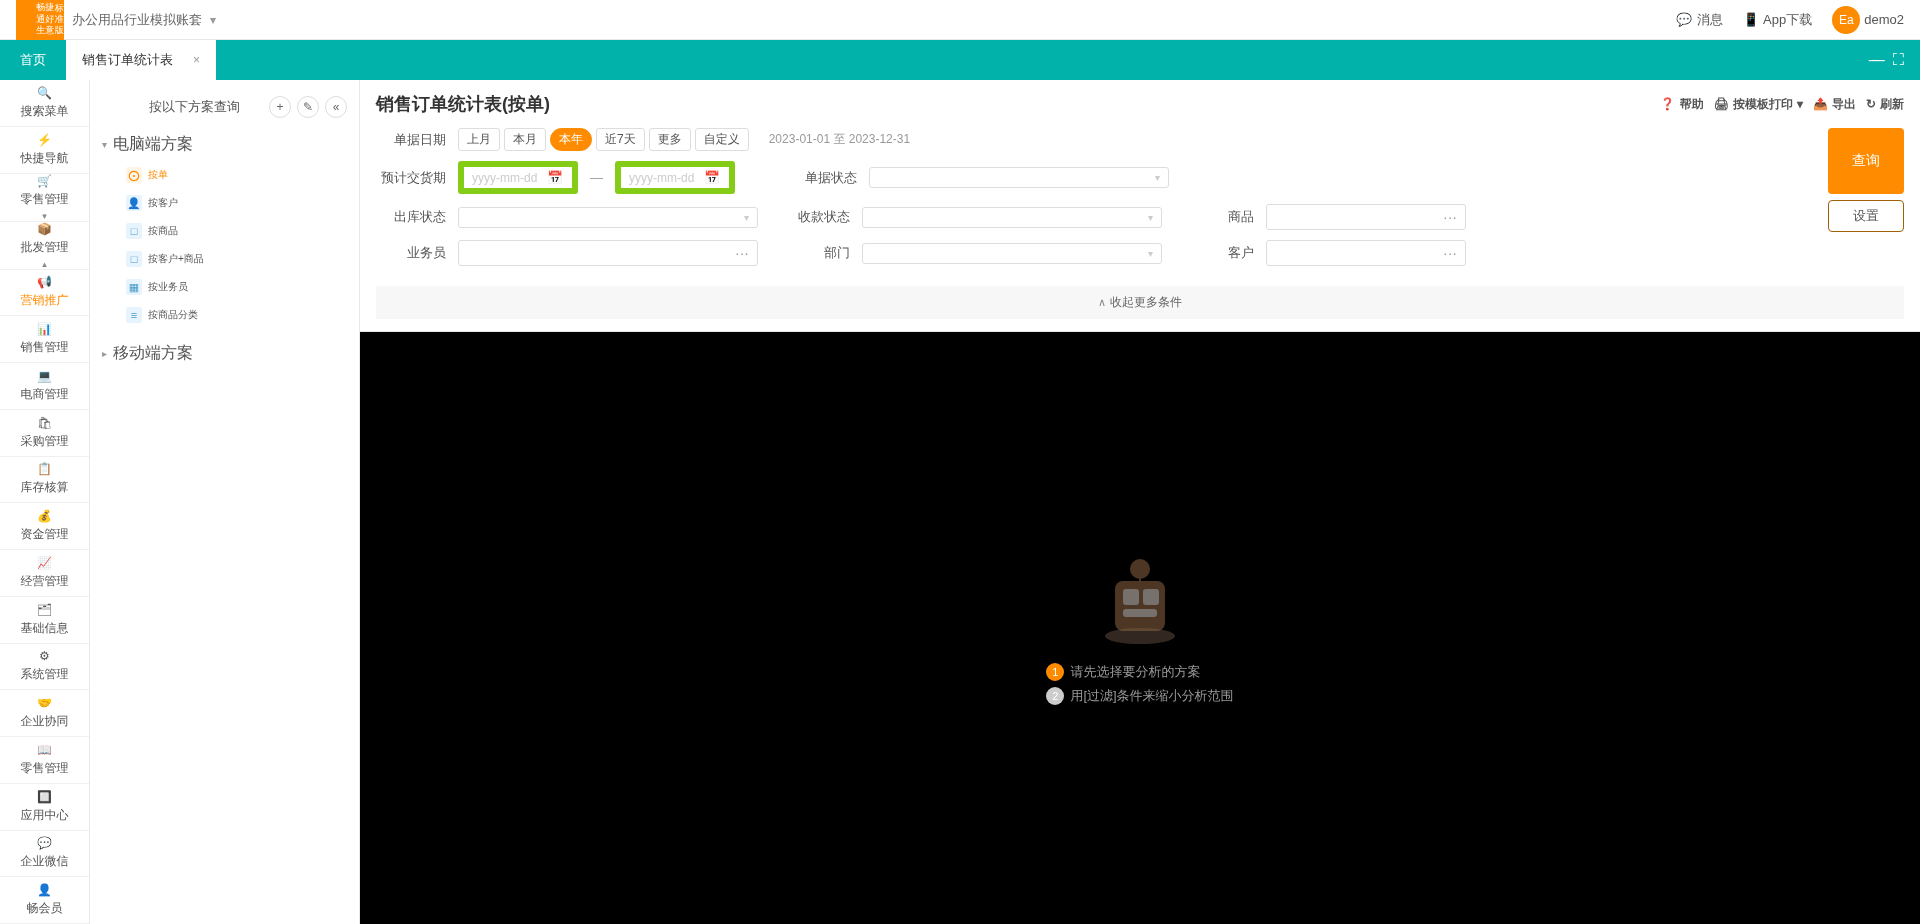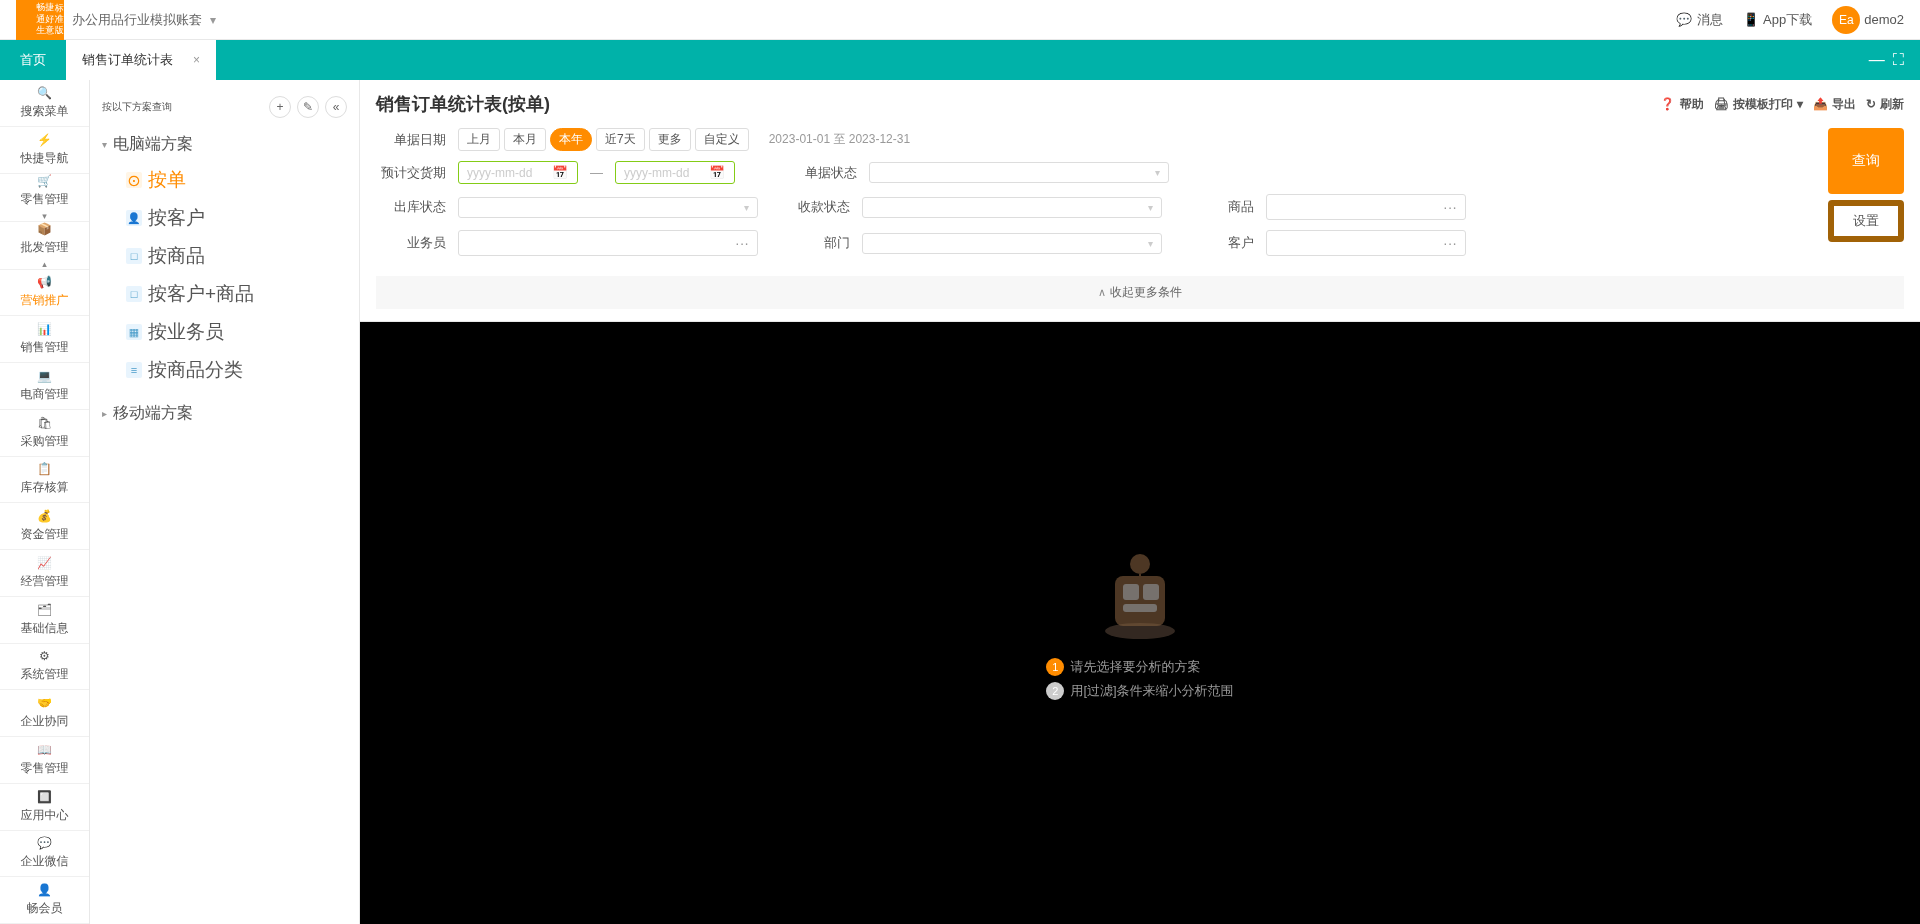--- a/index.html
+++ b/index.html
@@ -30,58 +30,58 @@
     .sidebar { width: 90px; background: #fff; border-right: 1px solid #e8e8e8; display: flex; flex-direction: column; flex-shrink: 0; overflow-y: auto; }
     .sidebar-item { height: 50px; display: flex; flex-direction: column; align-items: center; justify-content: center; cursor: pointer; font-size: 12px; color: #555; gap: 3px; border-bottom: 1px solid #f0f0f0; }
     .sidebar-item.active { color: #ff8c00; }
 
     
     .content { flex: 1; display: flex; overflow: hidden; }
 
     
     .left-panel { width: 270px; background: #fff; border-right: 1px solid #e8e8e8; flex-shrink: 0; padding: 10px 0; overflow-y: auto; }
     .panel-header { display: flex; align-items: center; padding: 6px 12px; gap: 6px; }
-    .panel-header-title { font-size: 10px; color: #555; font-weight: 500; }
+    .panel-header-title { font-size: 13px; color: #555; font-weight: 500; margin-left: 47px; }
     .panel-actions { display: flex; gap: 6px; margin-left: auto; }
     .panel-action-btn { width: 22px; height: 22px; border-radius: 50%; border: 1px solid #ddd; display: flex; align-items: center; justify-content: center; font-size: 12px; cursor: pointer; color: #666; }
     .panel-section { padding: 4px 12px; }
     .panel-section-header { display: flex; align-items: center; gap: 6px; padding: 6px 0; cursor: pointer; }
     .panel-section-arrow { color: #999; font-size: 10px; }
     .panel-section-label { font-size: 16px; color: #555; }
     .panel-tree-item { display: flex; align-items: center; gap: 6px; padding: 6px 12px 6px 24px; cursor: pointer; font-size: 13px; color: #555; }
     .panel-tree-item.active { color: #ff8c00; }
     .panel-tree-item .item-icon { width: 16px; height: 16px; display: flex; align-items: center; justify-content: center; font-size: 11px; color: #ff8c00; background: #fff5e6; border-radius: 2px; }
-    .panel-tree-item .item-label { font-size: 19px; }
+    .panel-tree-item .item-label { font-size: 10px; }
 
     
     .right-panel { flex: 1; display: flex; flex-direction: column; overflow: hidden; background: #000000; }
     .filter-section { background: #fff; padding: 12px 16px; border-bottom: 1px solid #e8e8e8; }
     .page-title { font-size: 18px; font-weight: 600; color: #333; margin-bottom: 12px; display: flex; align-items: center; justify-content: space-between; }
     .page-actions { display: flex; gap: 10px; align-items: center; }
     .action-link { display: flex; align-items: center; gap: 4px; font-size: 12px; color: #555; cursor: pointer; }
 
     .filter-row { display: flex; align-items: center; gap: 12px; margin-bottom: 10px; }
     .filter-label { font-size: 13px; color: #555; white-space: nowrap; width: 70px; text-align: right; }
     .date-btn-group { display: flex; align-items: center; gap: 4px; }
     .date-btn { padding: 2px 8px; border: 1px solid #ddd; border-radius: 3px; font-size: 12px; cursor: pointer; color: #555; background: #fff; }
     .date-btn.active { background: #ff8c00; color: white; border-color: #ff8c00; border-radius: 20px; }
     .date-range { display: flex; align-items: center; gap: 4px; color: #999; font-size: 12px; margin-left: 8px; }
-    .date-input { border: 1px solid #84cc16; border-radius: 3px; padding: 3px 8px; font-size: 12px; color: #bbb; width: 120px; display: flex; align-items: center; gap: 4px; cursor: pointer; }
+    .date-input { border: 6px solid #84cc16; border-radius: 3px; padding: 3px 8px; font-size: 12px; color: #bbb; width: 120px; display: flex; align-items: center; gap: 4px; cursor: pointer; }
     .date-input-icon { color: #ff8c00; font-size: 13px; }
     .dash { color: #999; }
 
     .filter-select { display: flex; align-items: center; border: 1px solid #ddd; border-radius: 3px; padding: 4px 8px; font-size: 12px; color: #bbb; cursor: pointer; background: #fff; min-width: 200px; justify-content: space-between; }
     .filter-select .arrow { color: #ccc; font-size: 10px; }
     .filter-dots { color: #999; font-size: 14px; cursor: pointer; margin-left: 4px; }
 
     .collapse-row { display: flex; justify-content: center; align-items: center; padding: 8px 0; gap: 4px; color: #666; font-size: 12px; cursor: pointer; background: #f7f7f7; }
     .collapse-icon { color: #888; font-size: 11px; }
 
     .query-btn { background: #ff8c00; color: white; border: none; border-radius: 4px; padding: 24px 24px; font-size: 14px; cursor: pointer; }
-    .settings-btn { background: #fff; color: #555; border: 6px solid #a16207; border-radius: 4px; padding: 6px 16px; font-size: 13px; cursor: pointer; }
+    .settings-btn { background: #fff; color: #555; border: 1px solid #a16207; border-radius: 4px; padding: 6px 16px; font-size: 13px; cursor: pointer; }
 
     .filter-right-actions { display: flex; flex-direction: column; gap: 6px; }
 
     .empty-area { flex: 1; display: flex; flex-direction: column; align-items: center; justify-content: center; gap: 12px; }
     .empty-illustration { width: 120px; height: 100px; display: flex; align-items: center; justify-content: center; }
     .empty-tips { display: flex; flex-direction: column; gap: 6px; }
     .empty-tip { display: flex; align-items: center; gap: 6px; font-size: 13px; color: #999; }
     .tip-num { width: 18px; height: 18px; border-radius: 50%; background: #ccc; color: white; display: flex; align-items: center; justify-content: center; font-size: 11px; flex-shrink: 0; }
     .tip-num.active { background: #ff8c00; }
 

